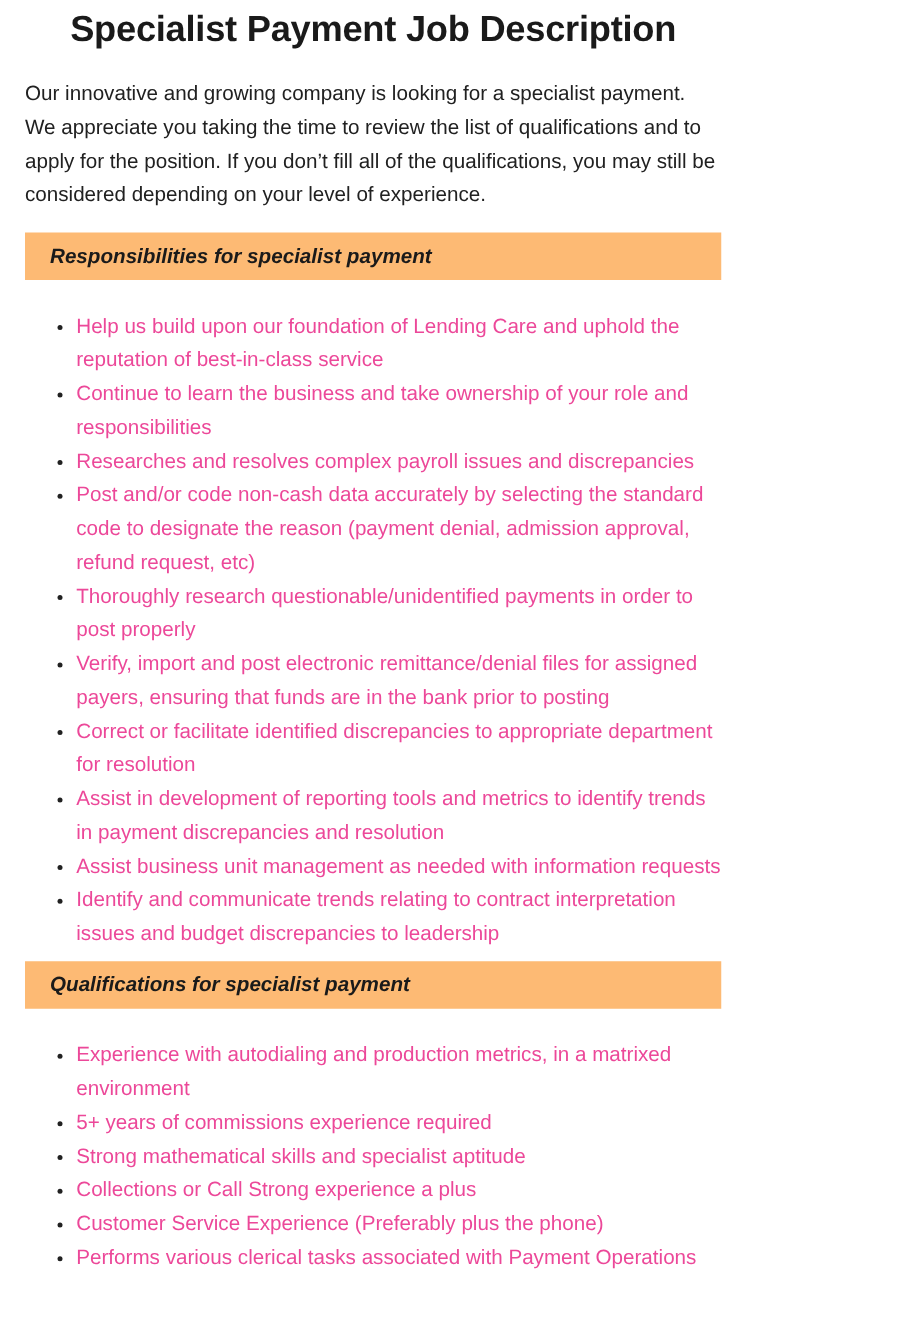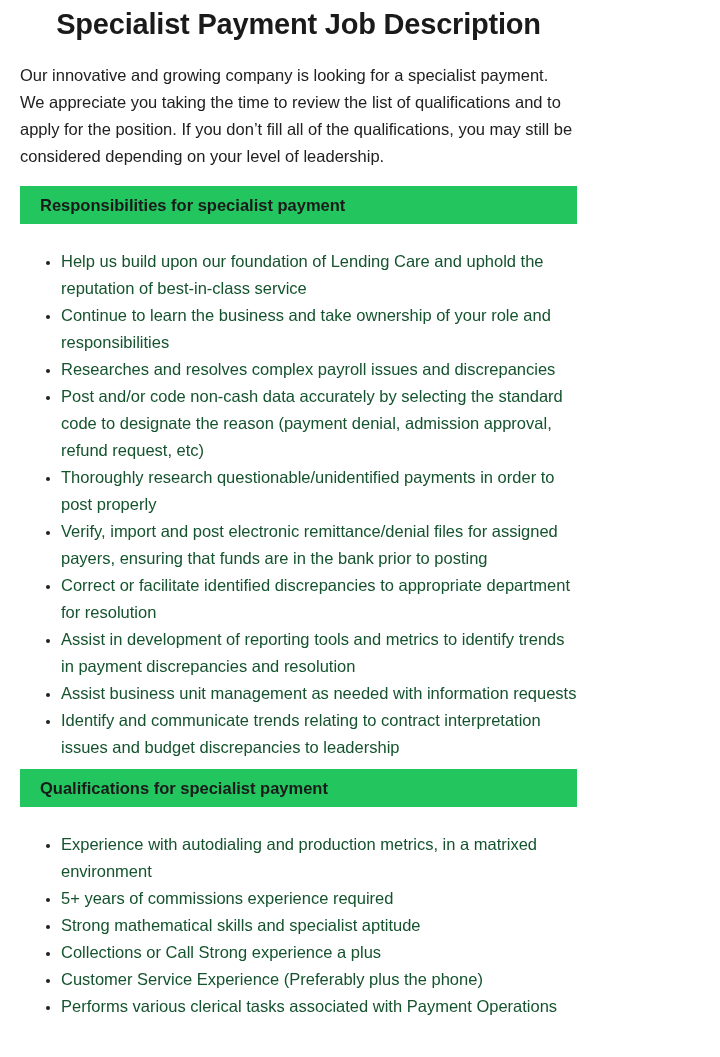--- a/index.html
+++ b/index.html
@@ -31,55 +31,56 @@
     color: #1a1a1a;
   }
   .intro {
     margin: 21px 20px 0 20px;
     font-size: 16.5px;
     line-height: 27px;
     color: #212121;
   }
   .section-header {
     margin: 16px 20px 0 20px;
-    background: #22c55e;
+    background: #fdba74;
     padding: 10px 20px;
     font-size: 16.5px;
     line-height: 18px;
     font-weight: 700;
     color: #1a1a1a;
+    font-style: italic;
   }
   ul.bullet-list {
     margin: 24px 20px 0 20px;
     padding: 0 0 0 41px;
     list-style: disc outside;
   }
   ul.bullet-list li {
     margin: 0;
     padding: 0;
     font-size: 16.5px;
     line-height: 27px;
-    color: #14532d;
+    color: #ec4899;
   }
   ul.bullet-list li::marker {
     font-size: 13px;
     color: #212121;
   }
   .section + .section .section-header {
     margin-top: 8px;
   }
 </style>
 </head>
 <body>
 
 <div class="page">
 
   <h1 class="page-title">Specialist Payment Job Description</h1>
 
-  <p class="intro">Our innovative and growing company is looking for a specialist payment. We appreciate you taking the time to review the list of qualifications and to apply for the position. If you don’t fill all of the qualifications, you may still be considered depending on your level of leadership.</p>
+  <p class="intro">Our innovative and growing company is looking for a specialist payment. We appreciate you taking the time to review the list of qualifications and to apply for the position. If you don’t fill all of the qualifications, you may still be considered depending on your level of experience.</p>
 
   <div class="section">
     <div class="section-header">Responsibilities for specialist payment</div>
     <ul class="bullet-list">
 
         <li>Help us build upon our foundation of Lending Care and uphold the reputation of best-in-class service</li>
 
         <li>Continue to learn the business and take ownership of your role and responsibilities</li>
 
         <li>Researches and resolves complex payroll issues and discrepancies</li>

